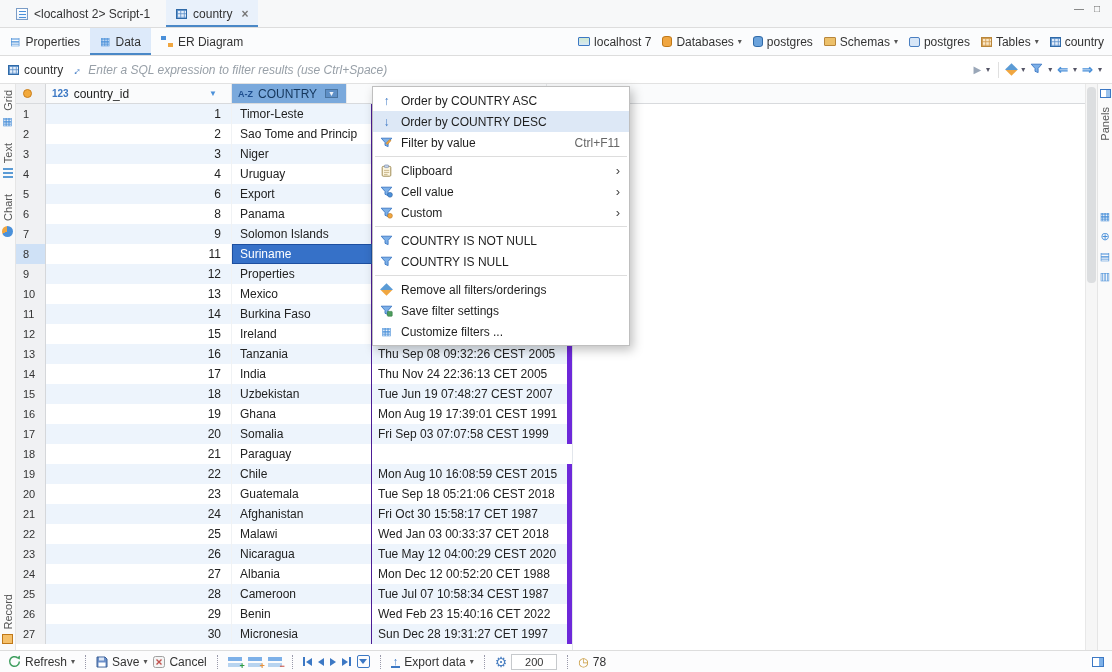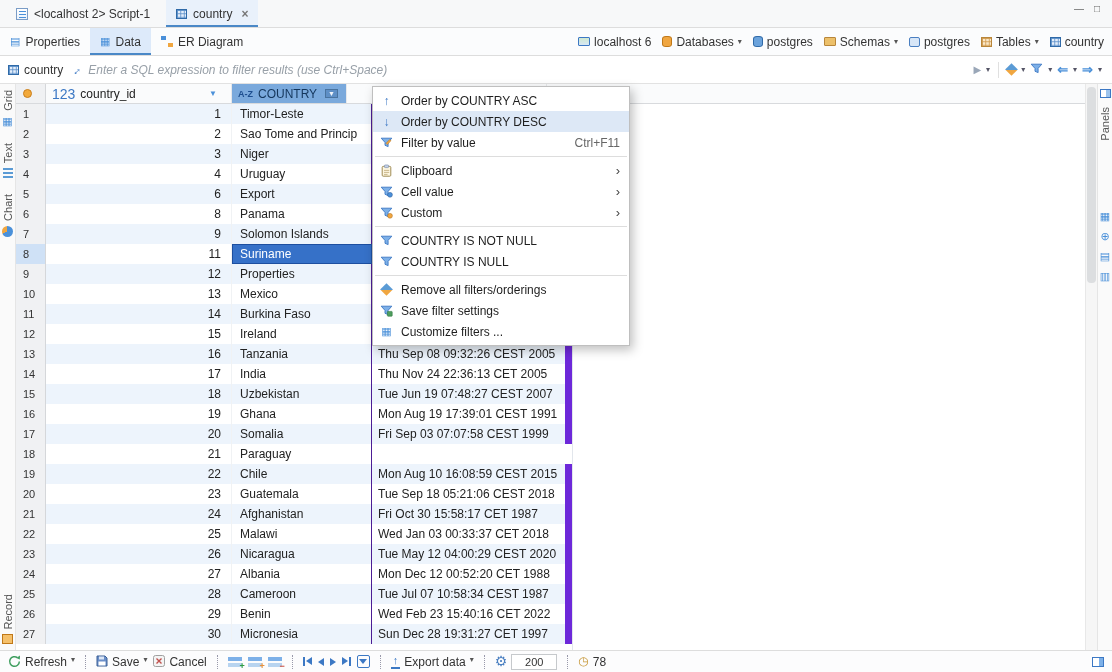--- a/index.html
+++ b/index.html
@@ -60,34 +60,34 @@
 .texticon{width:10px;height:10px;background:repeating-linear-gradient(to bottom,#5b9bd5 0 2px,transparent 2px 4px)}
 .charticon{width:11px;height:11px;border-radius:50%;background:conic-gradient(#4a90d9 0 68%,#f0a640 68% 100%)}
 .recordicon{width:11px;height:10px;background:#f5c06a;border:1px solid #c07818}
 
 .gridwrap{position:absolute;left:16px;top:0;width:1069px;height:566px;background:#fff}
 .ghead{display:flex;height:20px;border-bottom:1px solid #d8dadd;background:#fafbfc}
 .gutth{width:30px;flex:none;background:#f0f1f3;border-right:1px solid #d5d7da;display:flex;align-items:center;padding-left:7px}
 .radio{width:9px;height:9px;border-radius:50%;background:#f2a93b;border:1.5px solid #c97f1e}
 .th{display:flex;align-items:center;gap:5px;padding:0 6px;border-right:1px solid #e6e8eb;flex:none}
 .th0{width:186px}.th1{width:115px}.th2{width:200px}
-.tnum{color:#3c78c4;font-size:14px;font-weight:normal}
+.tnum{color:#3c78c4;font-size:10px;font-weight:bold}
 .tstr{color:#1d4e8f;font-size:9px;font-weight:bold}
 .selhead{background:#7aa9dc;color:#14365c}
 .tharrow{font-size:8px;color:#4a90d9;margin-left:auto;margin-right:8px}
 .tharrow.dark{color:#f0f4fa;background:#5e8fc6;border:1px solid #49739f;padding:0 2px;font-size:7px;margin-right:2px}
 .gbody{}
 .grow{display:flex;height:20px}
 .gut{width:30px;flex:none;background:#f0f1f3;border-right:1px solid #d5d7da;font-size:11px;color:#333;display:flex;align-items:center;padding-left:7px}
 .gut.selg{background:#cfe1f6}
 .cell{line-height:20px;white-space:nowrap;overflow:hidden;flex:none;background:#fff}
 .grow.alt .cell{background:#edf4fc}
 .c0{width:186px;text-align:right;padding-right:10px;border-right:1px solid #f0f2f4}
 .c1{width:140px;padding-left:8px;border-right:1px solid #4c1d95}
-.c2{width:200px;padding-left:6px;border-right:7px solid #6d28d9}
+.c2{width:200px;padding-left:6px;border-right:5px solid #6d28d9}
 .grow .c1.selc{background:#3671c8;color:#fff;outline:1px solid #1d4fa0;outline-offset:-1px}
 .endline{position:absolute;left:556px;top:20px;bottom:0;width:1px;background:#e2e6ec}
 
 .vscroll{position:absolute;left:1085px;top:0;bottom:0;width:12px;background:#f6f6f6;border-left:1px solid #e8e8e8}
 .vthumb{position:absolute;left:1px;top:3px;width:9px;height:196px;background:#dcdee0;border-radius:4px}
 
 .rightstrip{position:absolute;right:0;top:0;bottom:0;width:15px;background:#fafafa;border-left:1px solid #e5e5e5;display:flex;flex-direction:column;align-items:center;padding:5px 0;gap:9px}
 .panelicon{width:11px;height:9px;border:1px solid #3c78c4;background:linear-gradient(90deg,#fff 0 55%,#9cc3ec 55% 100%)}
 .pglyph{color:#4a90d9;font-size:11px;line-height:1}
 .pspacer{height:52px}
@@ -99,21 +99,21 @@
 .mi{width:15px;display:inline-flex;justify-content:center;align-items:center;flex:none}
 .sortglyph{color:#3c78c4;font-weight:bold;font-size:12px}
 .gridglyph{color:#4a90d9;font-size:11px}
 .mlabel{white-space:nowrap;color:#1e1e1e}
 .mshort{margin-left:auto;color:#666}
 .msub{margin-left:auto;color:#444;font-size:13px;line-height:1}
 .menu-sep{height:1px;background:#ddd;margin:3px 2px}
 
 
 .statusbar{position:absolute;left:0;bottom:0;width:1112px;height:22px;background:#fcfcfd;border-top:1px solid #ddd;display:flex;align-items:center;padding:0 8px;gap:6px;color:#333}
-.sitem{display:flex;gap:4px}
+.sitem{display:flex;align-items:center;gap:4px}
 .sarrow{font-size:8px;color:#555}
 .sdot{width:1px;height:14px;border-left:1px dotted #99a;margin:0 4px}
 .si{flex:none}
 .rowsicon{display:inline-block;width:14px;height:12px;position:relative;background:linear-gradient(#7db0e8,#7db0e8) 0 1px/14px 4px no-repeat,linear-gradient(#b8d4f0,#b8d4f0) 0 7px/14px 4px no-repeat}
 .badge{position:absolute;right:-3px;bottom:-3px;font-size:9px;font-weight:bold;line-height:1}
 .badge.g{color:#2e9e44}.badge.o{color:#e8913c}.badge.r{color:#cc4b3d}
 .tri{width:0;height:0;border-top:4px solid transparent;border-bottom:4px solid transparent;display:inline-block}
 .tri.r{border-left:6px solid #3c78c4}
 .tri.l{border-right:6px solid #3c78c4}
 .tri.d{border-left:4px solid transparent;border-right:4px solid transparent;border-top:5px solid #3c78c4;border-bottom:none}
@@ -157,21 +157,21 @@
       <span class="vticon">▦</span>
       <span>Data</span>
     </div>
     <div class="viewtab">
       <span class="ericon"></span>
       <span>ER Diagram</span>
     </div>
     <div class="breadcrumb">
         <span class="bc-item">
           <span class="bci host-icon"></span>
-          <span>localhost 6</span>
+          <span>localhost 7</span>
         </span>
         <span class="bc-item">
           <span class="bci databases-icon"></span>
           <span>Databases</span>
           <span class="bcarrow">▾</span>
         </span>
         <span class="bc-item">
           <span class="bci database-icon"></span>
           <span>postgres</span>
         </span>

